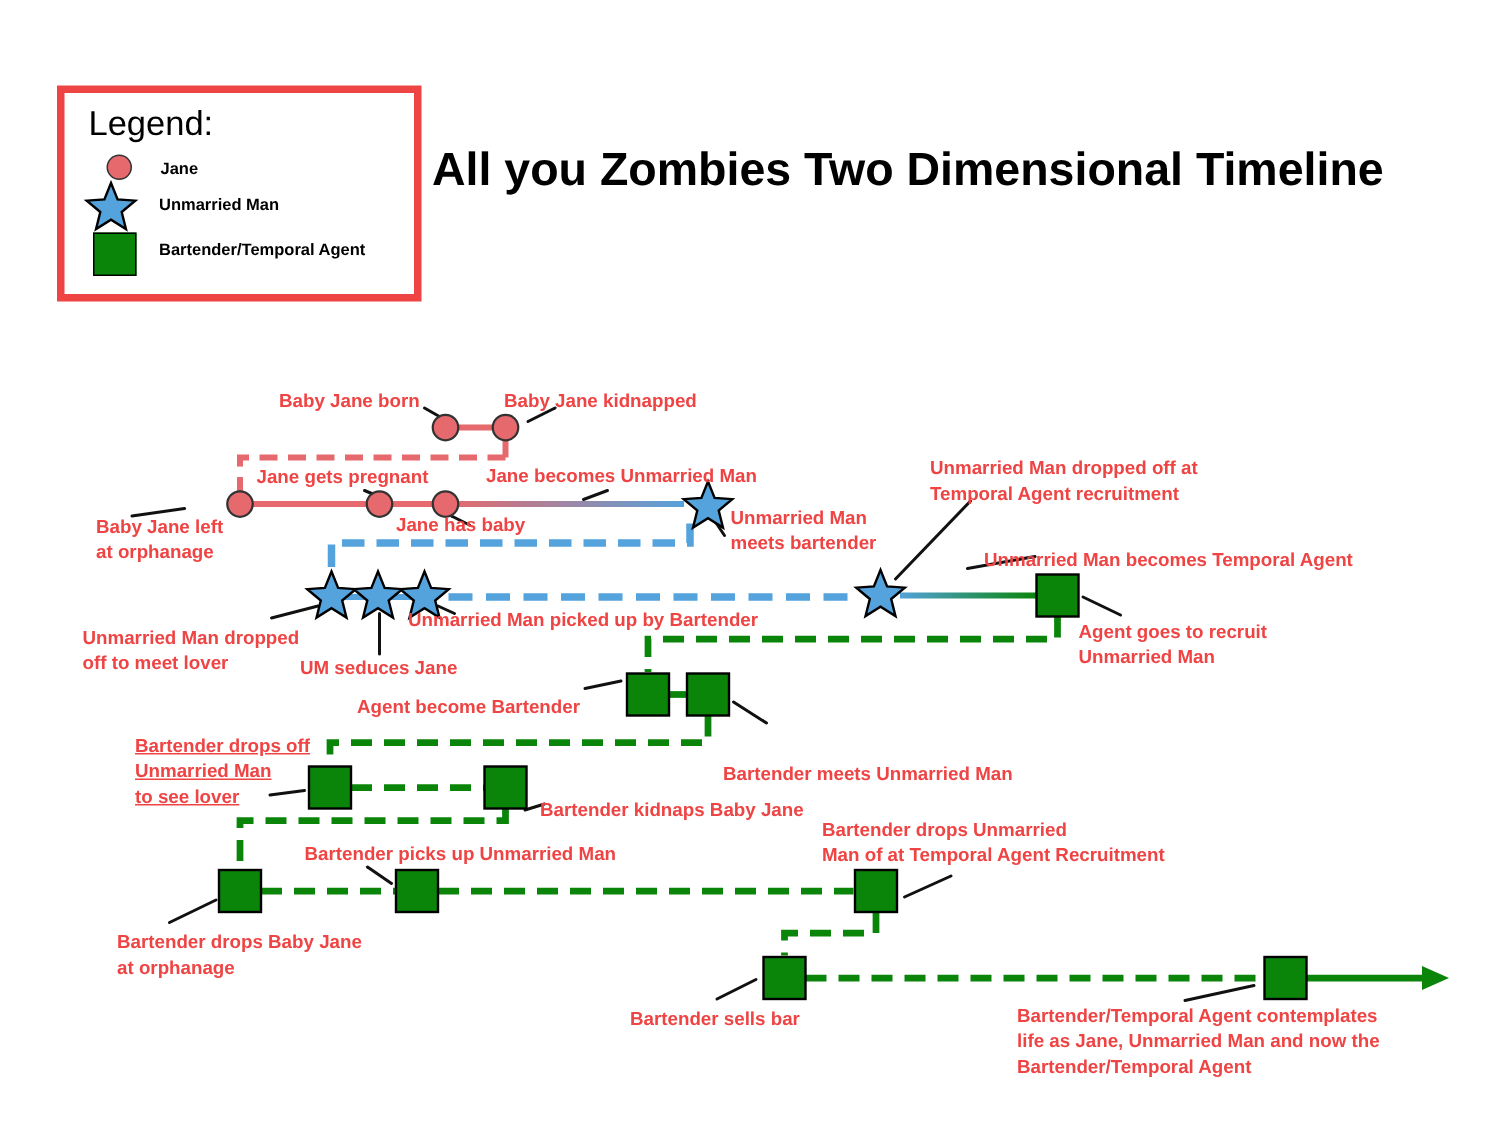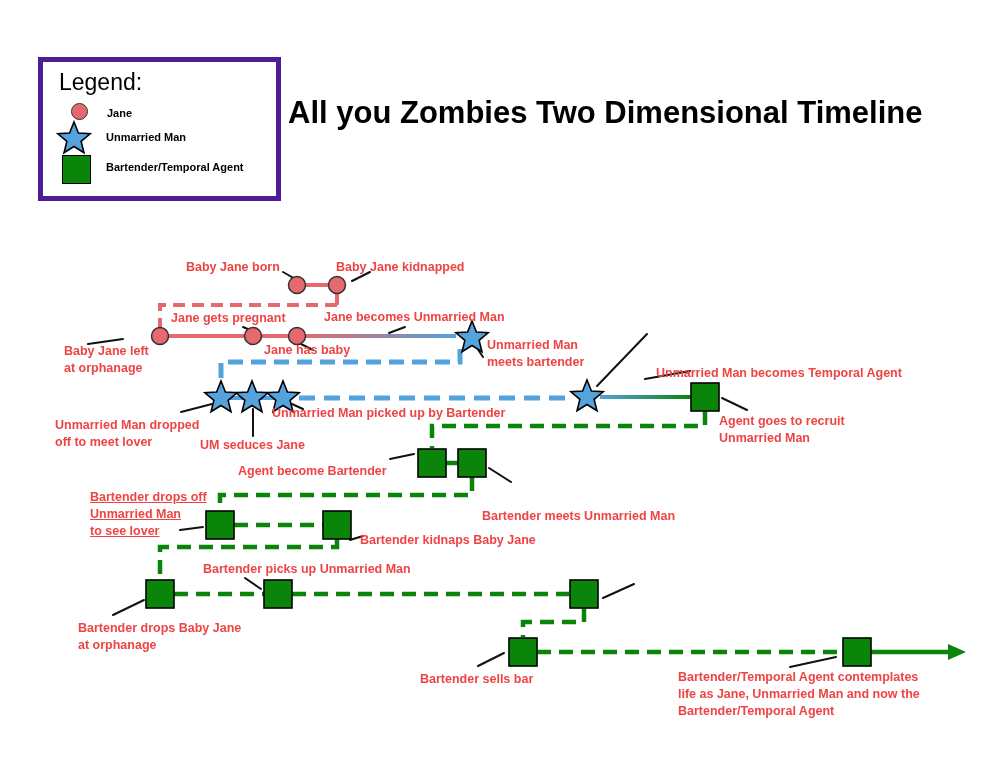--- a/index.html
+++ b/index.html
@@ -13,21 +13,21 @@
     font:bold 12.5px/1.35 "Liberation Sans", sans-serif;
     white-space:pre-line;
   }
   #main-title {
     position:absolute; left:288px; top:96px; width:695px;
     font:bold 31px/1.1 "Liberation Sans", sans-serif; color:#000;
     letter-spacing:0px;
   }
   #legend-box {
     position:absolute; left:38px; top:57px; width:233px; height:134px;
-    border:5px solid #4c1d95; background:#fff;
+    border:5px solid #ef4444; background:#fff;
   }
   #legend-title {
     position:absolute; left:16px; top:8px;
     font:23px/1.1 "Liberation Sans", sans-serif; color:#000;
   }
   .legend-label {
     position:absolute; color:#000;
     font:bold 11px/1.2 "Liberation Sans", sans-serif;
   }
   .legend-circle {
@@ -158,34 +158,38 @@
 
   <div class="lbl" style="left:186px; top:259px;">Baby Jane born</div>
   <div class="lbl" style="left:336px; top:259px;">Baby Jane kidnapped</div>
   <div class="lbl" style="left:171px; top:310px;">Jane gets pregnant</div>
   <div class="lbl" style="left:324px; top:309px;">Jane becomes Unmarried Man</div>
   <div class="lbl" style="left:64px; top:343px;">Baby Jane left
 at orphanage</div>
   <div class="lbl" style="left:264px; top:342px;">Jane has baby</div>
   <div class="lbl" style="left:487px; top:337px;">Unmarried Man
 meets bartender</div>
+  <div class="lbl" style="left:620px; top:304px;">Unmarried Man dropped off at
+Temporal Agent recruitment</div>
   <div class="lbl" style="left:656px; top:365px;">Unmarried Man becomes Temporal Agent</div>
   <div class="lbl" style="left:55px; top:417px;">Unmarried Man dropped
 off to meet lover</div>
   <div class="lbl" style="left:200px; top:437px;">UM seduces Jane</div>
   <div class="lbl" style="left:272px; top:405px;">Unmarried Man picked up by Bartender</div>
   <div class="lbl" style="left:719px; top:413px;">Agent goes to recruit
 Unmarried Man</div>
   <div class="lbl" style="left:238px; top:463px;">Agent become Bartender</div>
   <div class="lbl" style="left:482px; top:508px;">Bartender meets Unmarried Man</div>
   <div class="lbl" style="left:90px; top:489px;text-decoration:underline;">Bartender drops off
 Unmarried Man
 to see lover</div>
   <div class="lbl" style="left:360px; top:516px;margin-top:16px;">Bartender kidnaps Baby Jane</div>
   <div class="lbl" style="left:203px; top:561px;">Bartender picks up Unmarried Man</div>
+  <div class="lbl" style="left:548px; top:545px;">Bartender drops Unmarried
+Man of at Temporal Agent Recruitment</div>
   <div class="lbl" style="left:78px; top:620px;">Bartender drops Baby Jane
 at orphanage</div>
   <div class="lbl" style="left:420px; top:671px;">Bartender sells bar</div>
   <div class="lbl" style="left:678px; top:669px;">Bartender/Temporal Agent contemplates
 life as Jane, Unmarried Man and now the
 Bartender/Temporal Agent</div>
 
 </div>
 
 </body></html>

